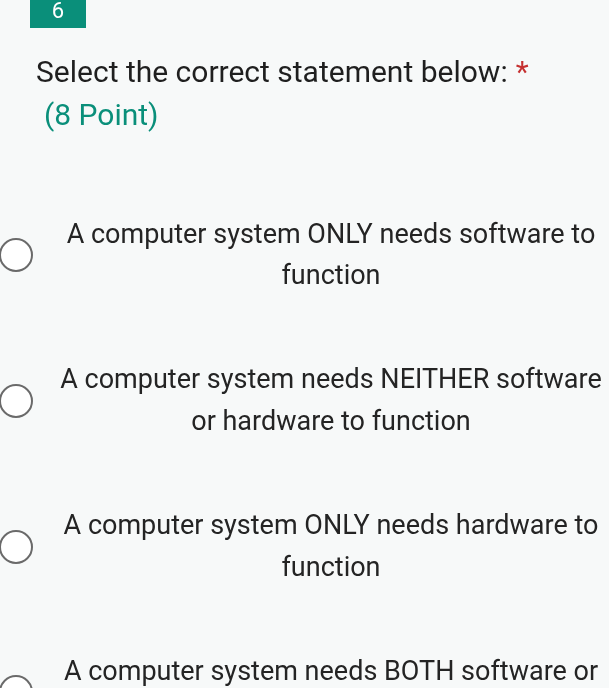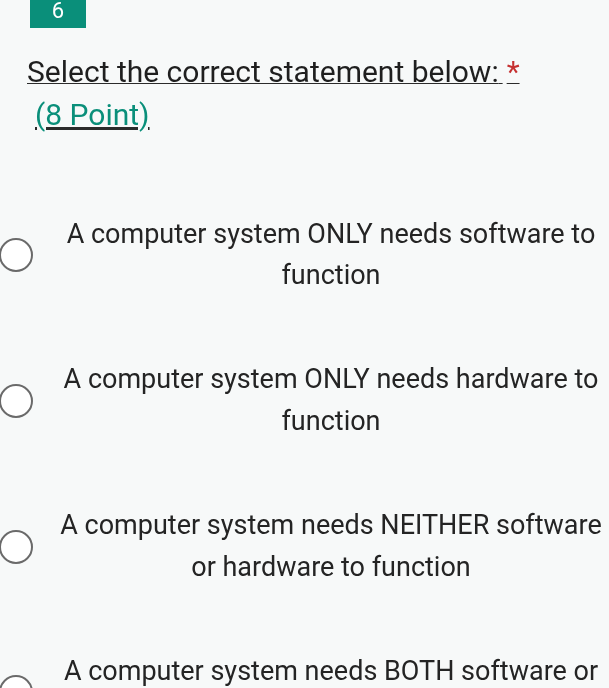--- a/index.html
+++ b/index.html
@@ -24,23 +24,22 @@
       align-items: flex-start;
       justify-content: center;
       font-size: 22px;
       font-weight: 400;
       margin-left: 30px;
       padding-top: 0px;
       line-height: 1;
     }
     .question-header {
       margin-top: 24px;
-      margin-left: 27px;
+      margin-left: 36px;
       margin-right: 10px;
-      text-decoration: underline;
     }
     .question-text {
       font-size: 30px;
       font-weight: 400;
       color: #1f1f1f;
       display: inline;
       line-height: 1.35;
     }
     .required-asterisk {
       color: #c53030;
@@ -97,26 +96,26 @@
 
 <div class="options">
 
   <label class="option">
     <span class="radio"></span>
     <span class="option-label">A computer system ONLY needs software to function</span>
   </label>
 
   <label class="option">
     <span class="radio"></span>
-    <span class="option-label">A computer system ONLY needs hardware to function</span>
+    <span class="option-label">A computer system needs NEITHER software or hardware to function</span>
   </label>
 
   <label class="option">
     <span class="radio"></span>
-    <span class="option-label">A computer system needs NEITHER software or hardware to function</span>
+    <span class="option-label">A computer system ONLY needs hardware to function</span>
   </label>
 
   <label class="option">
     <span class="radio"></span>
     <span class="option-label">A computer system needs BOTH software or hardware to function</span>
   </label>
 
 </div>
 
 </body></html>

